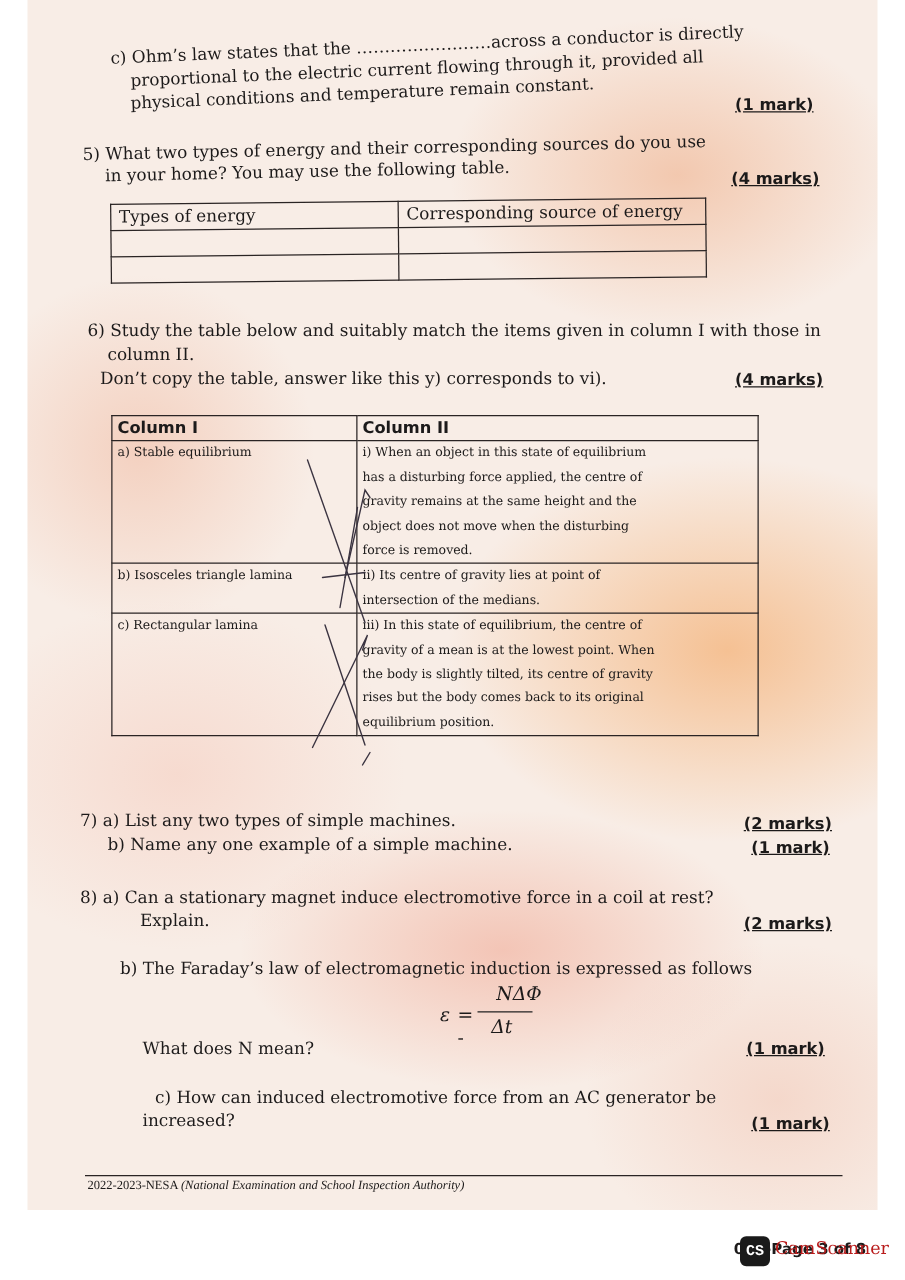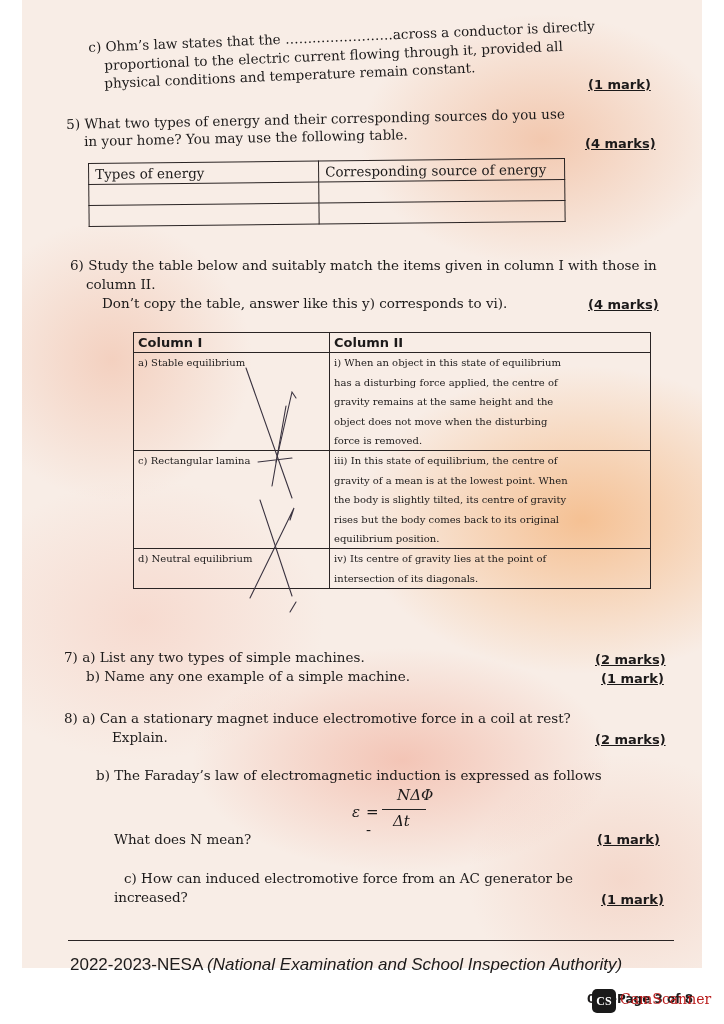--- a/index.html
+++ b/index.html
@@ -26,42 +26,41 @@
     table.energy {
       position: absolute; left: 88px; top: 163px; width: 477px;
       border-collapse: collapse; transform: rotate(-0.6deg); transform-origin: left top;
     }
     table.energy td { border: 1.3px solid #2a2424; height: 21px; font-size: 13.5px; padding: 0 6px; vertical-align: middle; }
     table.energy td:first-child { width: 230px; }
 
     table.match {
       position: absolute; left: 89px; top: 332px; width: 518px;
       border-collapse: collapse;
-      margin-left: 44px;
     }
     table.match td { border: 1.3px solid #2a2424; font-size: 10px; line-height: 19.4px; padding: 0 4px; vertical-align: top; }
     table.match td.c1 { width: 196px; }
     table.match .hdr td { font-family: "DejaVu Sans", sans-serif; font-weight: bold; font-size: 13px; }
 
     .cross { position: absolute; left: 0; top: 0; width: 724px; height: 1024px; pointer-events: none; }
 
     .formula { position: absolute; left: 352px; top: 786px; font-family: "DejaVu Serif", serif; font-style: italic; font-size: 15px; }
     .formula .eps { position: absolute; left: 0; top: 17px; }
     .formula .eq { position: absolute; left: 14px; top: 17px; font-style: normal; }
     .formula .num { position: absolute; left: 33px; top: 0; margin-left: 12px; }
     .formula .bar { position: absolute; left: 30px; top: 23px; width: 44px; border-top: 1.2px solid #222; }
     .formula .den { position: absolute; left: 41px; top: 26px; }
 
     .footer-line { position: absolute; left: 68px; top: 940px; width: 606px; border-top: 1.3px solid #2a2424; }
-    .footer-left { position: absolute; left: 70px; top: 943px; font-family: Liberation Sans, sans-serif; font-size: 17px; white-space: nowrap; margin-top: 12px; }
+    .footer-left { position: absolute; left: 70px; top: 943px; font-family: Liberation Serif, serif; font-size: 10px; white-space: nowrap; }
     .footer-left i { font-style: italic; }
     .footer-right { position: absolute; left: 587px; top: 992px; font-family: "DejaVu Sans", sans-serif; font-size: 12px; font-weight: bold; white-space: nowrap; }
 
     .cs-badge { position: absolute; left: 592px; top: 989px; width: 24px; height: 24px; background: #1a1a1a; border-radius: 5px;
-      color: #fff; font-family: Liberation Serif, serif; font-weight: bold; font-size: 12px; line-height: 24px; text-align: center; }
+      color: #fff; font-family: Liberation Mono, monospace; font-weight: bold; font-size: 12px; line-height: 24px; text-align: center; }
     .cs-text { position: absolute; left: 620px; top: 991px; font-family: "DejaVu Serif", serif; font-size: 14px; color: #b91c1c; }
   </style>
 </head>
 <body>
 
 <div class="page"></div>
 
 <div class="t rot1" style="left:88px; top:38px;">c) Ohm’s law states that the ……………………across a conductor is directly</div>
 <div class="t rot1" style="left:104px; top:56px;">proportional to the electric current flowing through it, provided all</div>
 <div class="t rot1" style="left:104px; top:74px;">physical conditions and temperature remain constant.</div>
@@ -83,54 +82,54 @@
   </tr>
   <tr>
     <td></td>
     <td></td>
   </tr>
 </tbody>
   </table>
 
 <div class="t" style="left:70px; top:256px;">6) Study the table below and suitably match the items given in column I with those in</div>
 <div class="t" style="left:86px; top:275px;">column II.</div>
-<div class="t" style="left:102px; top:294px;">Don’t copy the table, answer like this y) corresponds to vi).</div>
+<div class="t" style="left:80px; top:294px;">Don’t copy the table, answer like this y) corresponds to vi).</div>
 <div class="mk" style="left:588px; top:297px;">(4 marks)</div>
 
 <table class="match">
   <tbody>
       <tr class="hdr">
     <td class="c1">Column I</td>
     <td>Column II</td>
   </tr>
   <tr>
     <td class="c1">a) Stable equilibrium</td>
     <td>
       <div>i) When an object in this state of equilibrium</div>
       <div>has a disturbing force applied, the centre of</div>
       <div>gravity remains at the same height and the</div>
       <div>object does not move when the disturbing</div>
       <div>force is removed.</div>
     </td>
   </tr>
   <tr>
+    <td class="c1">b) Isosceles triangle lamina</td>
+    <td>
+      <div>ii) Its centre of gravity lies at point of</div>
+      <div>intersection of the medians.</div>
+    </td>
+  </tr>
+  <tr>
     <td class="c1">c) Rectangular lamina</td>
     <td>
       <div>iii) In this state of equilibrium, the centre of</div>
       <div>gravity of a mean is at the lowest point. When</div>
       <div>the body is slightly tilted, its centre of gravity</div>
       <div>rises but the body comes back to its original</div>
       <div>equilibrium position.</div>
-    </td>
-  </tr>
-  <tr>
-    <td class="c1">d) Neutral equilibrium</td>
-    <td>
-      <div>iv) Its centre of gravity lies at the point of</div>
-      <div>intersection of its diagonals.</div>
     </td>
   </tr>
 </tbody>
   </table>
 
 <svg class="cross" viewBox="0 0 724 1024">
   <g stroke="#3a3340" stroke-width="1.1" fill="none" stroke-linecap="round">
     <path d="M246 368 L292 498"></path>
     <path d="M276 462 L292 392 L296 398"></path>
     <path d="M258 462 L292 458"></path>

